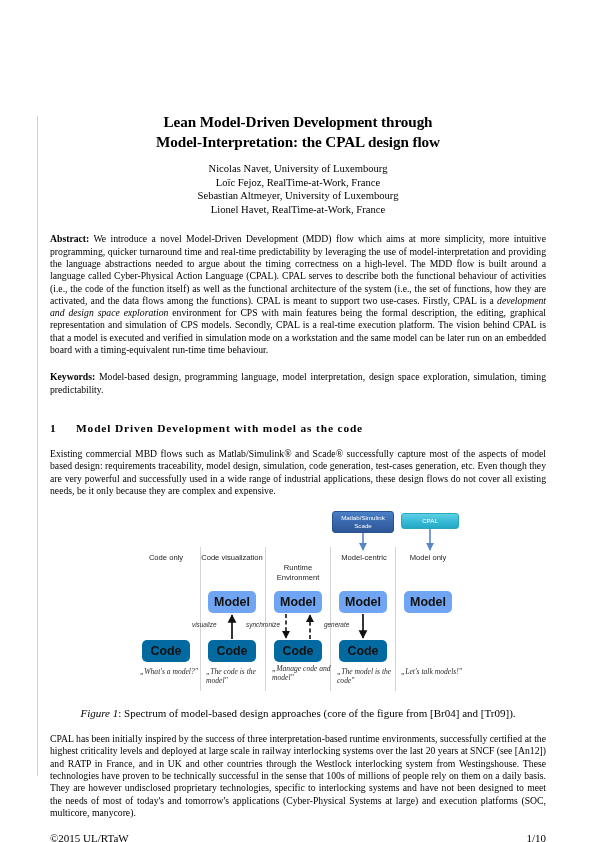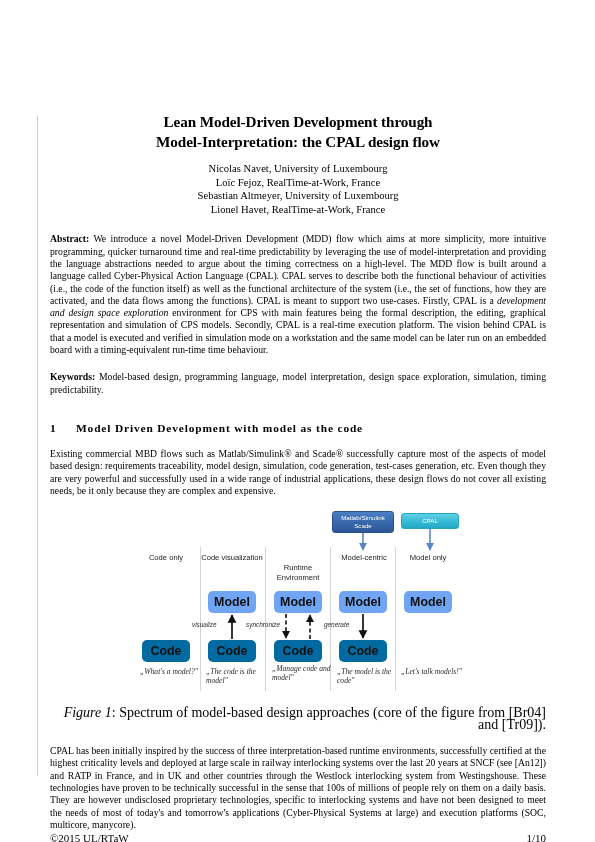--- a/index.html
+++ b/index.html
@@ -164,23 +164,23 @@
   }
   .fig-svg {
     position: absolute;
     left: 0; top: 0;
     width: 338px; height: 192px;
     overflow: visible;
   }
 
   .fig-caption {
     margin-top: 6px;
-    font-size: 14px;
+    font-size: 11px;
     line-height: 12px;
-    text-align: right;
+    text-align: center;
   }
   .fig-caption .cap-lead { font-style: italic; }
 
   
   .footer {
     position: absolute;
     left: 50px;
     top: 794px;
     width: 496px;
     font-size: 11px;

